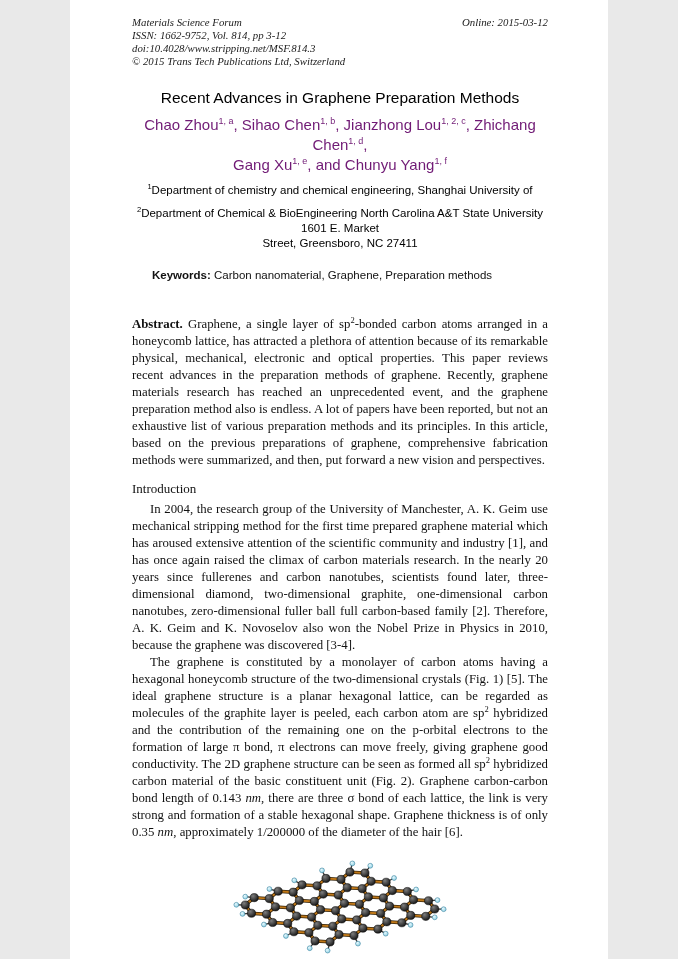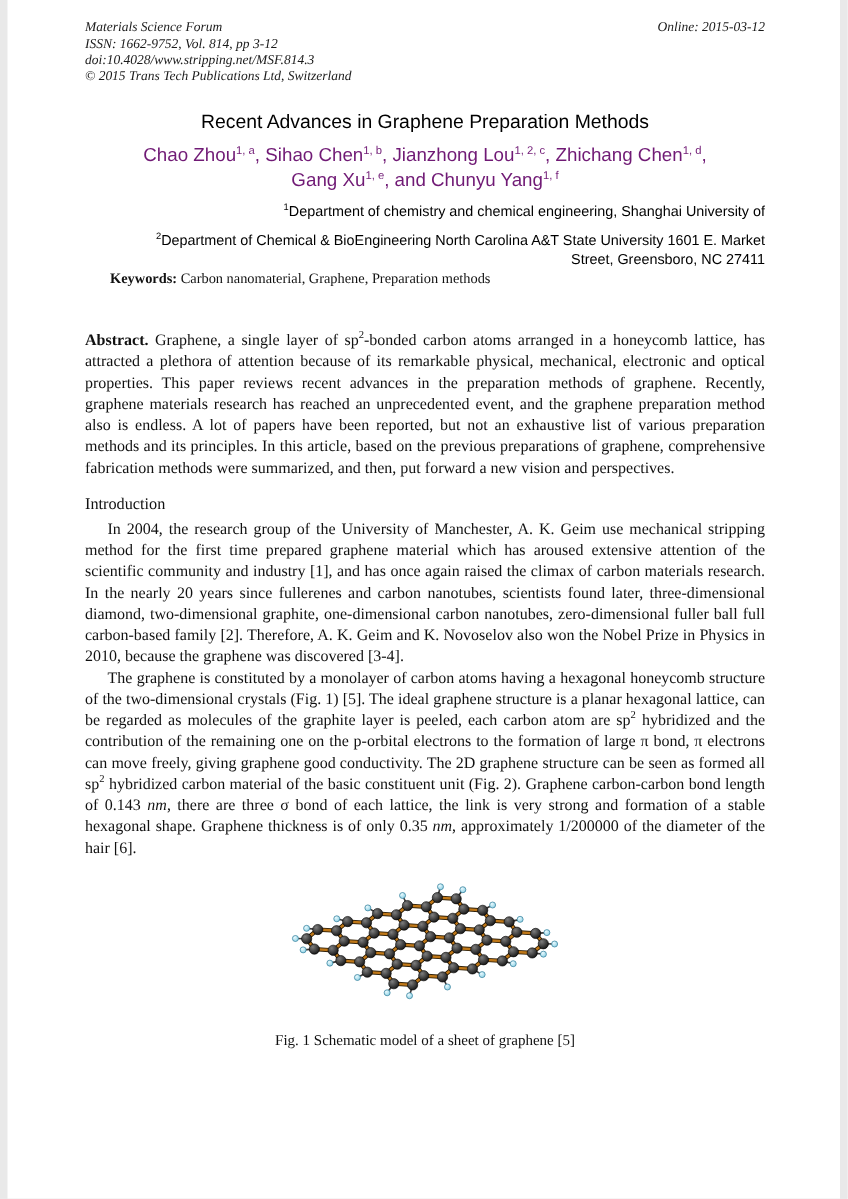--- a/index.html
+++ b/index.html
@@ -1,45 +1,45 @@
 <!DOCTYPE html>
 <html><head>
 <meta charset="utf-8">
 <style>
   html,body{margin:0;padding:0;background:#e9e9e9;}
   .page{
     position:relative;
-    width:666px;height:959px;
+    width:538px;height:959px;
     background:#ffffff;
     margin:0 auto;
     box-sizing:border-box;
     padding:16px 60px 0 62px;
     font-family:"Liberation Serif",serif;
     color:#111;
     overflow:hidden;
   }
   
   .hdr{display:flex;justify-content:space-between;align-items:flex-start;
        font-style:italic;font-size:10.8px;line-height:13px;color:#1a1a1a;}
   .hdr-left div{white-space:nowrap;}
   
   .title{margin-top:21px;text-align:center;
          font-family:"Liberation Sans",sans-serif;font-weight:normal;
          font-size:15.5px;line-height:18px;color:#000;}
   .authors{margin-top:8px;text-align:center;
            font-family:"Liberation Sans",sans-serif;
            font-size:15px;line-height:20px;color:#701a75;}
   .authors sup{font-size:9px;}
-  .affil,.emails{margin-top:8px;text-align:right;
+  .affil,.emails{margin-top:8px;text-align:center;
            font-family:"Liberation Sans",sans-serif;
            font-size:11.5px;line-height:15px;color:#000;}
   .affil sup,.emails sup{font-size:7.5px;}
   .emails{margin-top:8px;}
-  .keywords{
-            font-family:Liberation Serif, serif;font-size:11.5px;line-height:15px;padding-left:20px;}
+  .keywords{margin-top:17px;
+            font-family:Liberation Sans, sans-serif;font-size:11.5px;line-height:15px;padding-left:20px;}
   .keywords .kw-label{font-weight:bold;}
   
   .body-text{font-size:12.8px;line-height:17px;text-align:justify;margin:0;}
   .abstract{margin-top:33px;}
   .abstract .ab-label{font-weight:bold;}
   .sec-head{margin:11px 0 4px 0;font-weight:normal;font-size:13px;line-height:17px;}
   p.indent{text-indent:18px;}
   sup{line-height:0;}
   .body-text sup{font-size:8.5px;}
   

